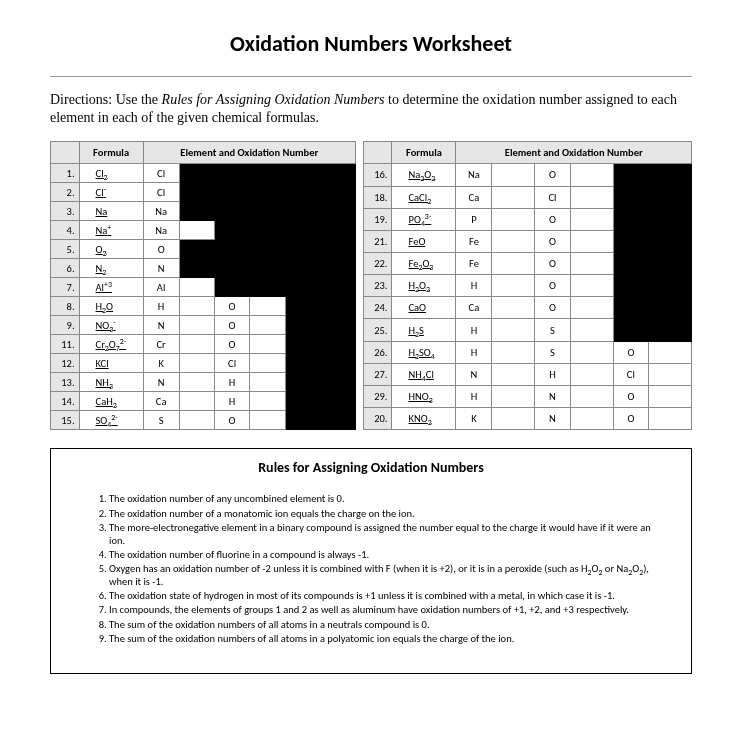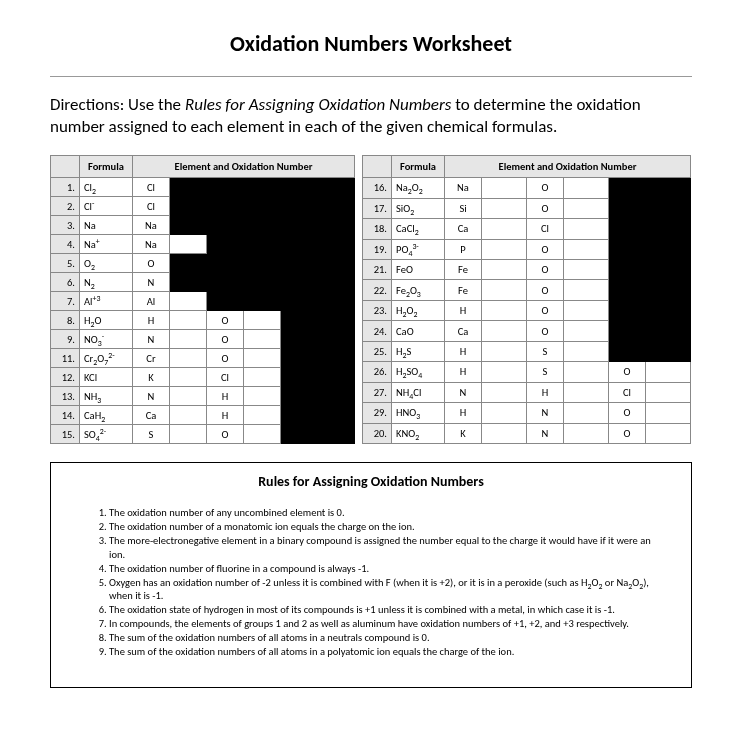--- a/index.html
+++ b/index.html
@@ -17,22 +17,23 @@
     font-size: 22px;
     font-weight: bold;
     margin: 0 0 19px 0;
   }
   hr {
     border: none;
     border-top: 1px solid #999;
     margin: 4px 0 12px 0;
   }
   .directions {
-    font-size: 17px;
+    font-size: 14px;
     line-height: 1.3;
+    font-family: Liberation Serif, serif;
   }
   .directions .italic {
     font-style: italic;
   }
   .tables-wrap {
     display: flex;
     gap: 7px;
   }
   table {
     border-collapse: collapse;
@@ -52,21 +53,22 @@
     vertical-align: middle;
   }
   td.num {
     background: #e6e6e6;
     text-align: right;
     padding-right: 4px;
     width: 20px;
   }
   td.formula {
     width: 44px;
-    padding-left: 4px;
+    padding-left: 16px;
+    text-decoration: underline;
   }
   td.el {
     text-align: center;
     width: 28px;
   }
   td.ox {
     width: 28px;
   }
   td.black {
     background: #000;
@@ -269,30 +271,20 @@
         <th></th>
         <th>Formula</th>
         <th colspan="6">Element and Oxidation Number</th>
       </tr>
     </thead>
     <tbody id="right-body">
         <tr>
           <td class="num">16.</td>
           <td class="formula">Na<sub>2</sub>O<sub>2</sub></td>
           <td class="el">Na</td>
-          <td class="ox"></td>
-          <td class="el">O</td>
-          <td class="ox"></td>
-          <td class="el black"></td>
-          <td class="ox black"></td>
-        </tr>
-        <tr>
-          <td class="num">17.</td>
-          <td class="formula">SiO<sub>2</sub></td>
-          <td class="el">Si</td>
           <td class="ox"></td>
           <td class="el">O</td>
           <td class="ox"></td>
           <td class="el black"></td>
           <td class="ox black"></td>
         </tr>
         <tr>
           <td class="num">18.</td>
           <td class="formula">CaCl<sub>2</sub></td>
           <td class="el">Ca</td>

